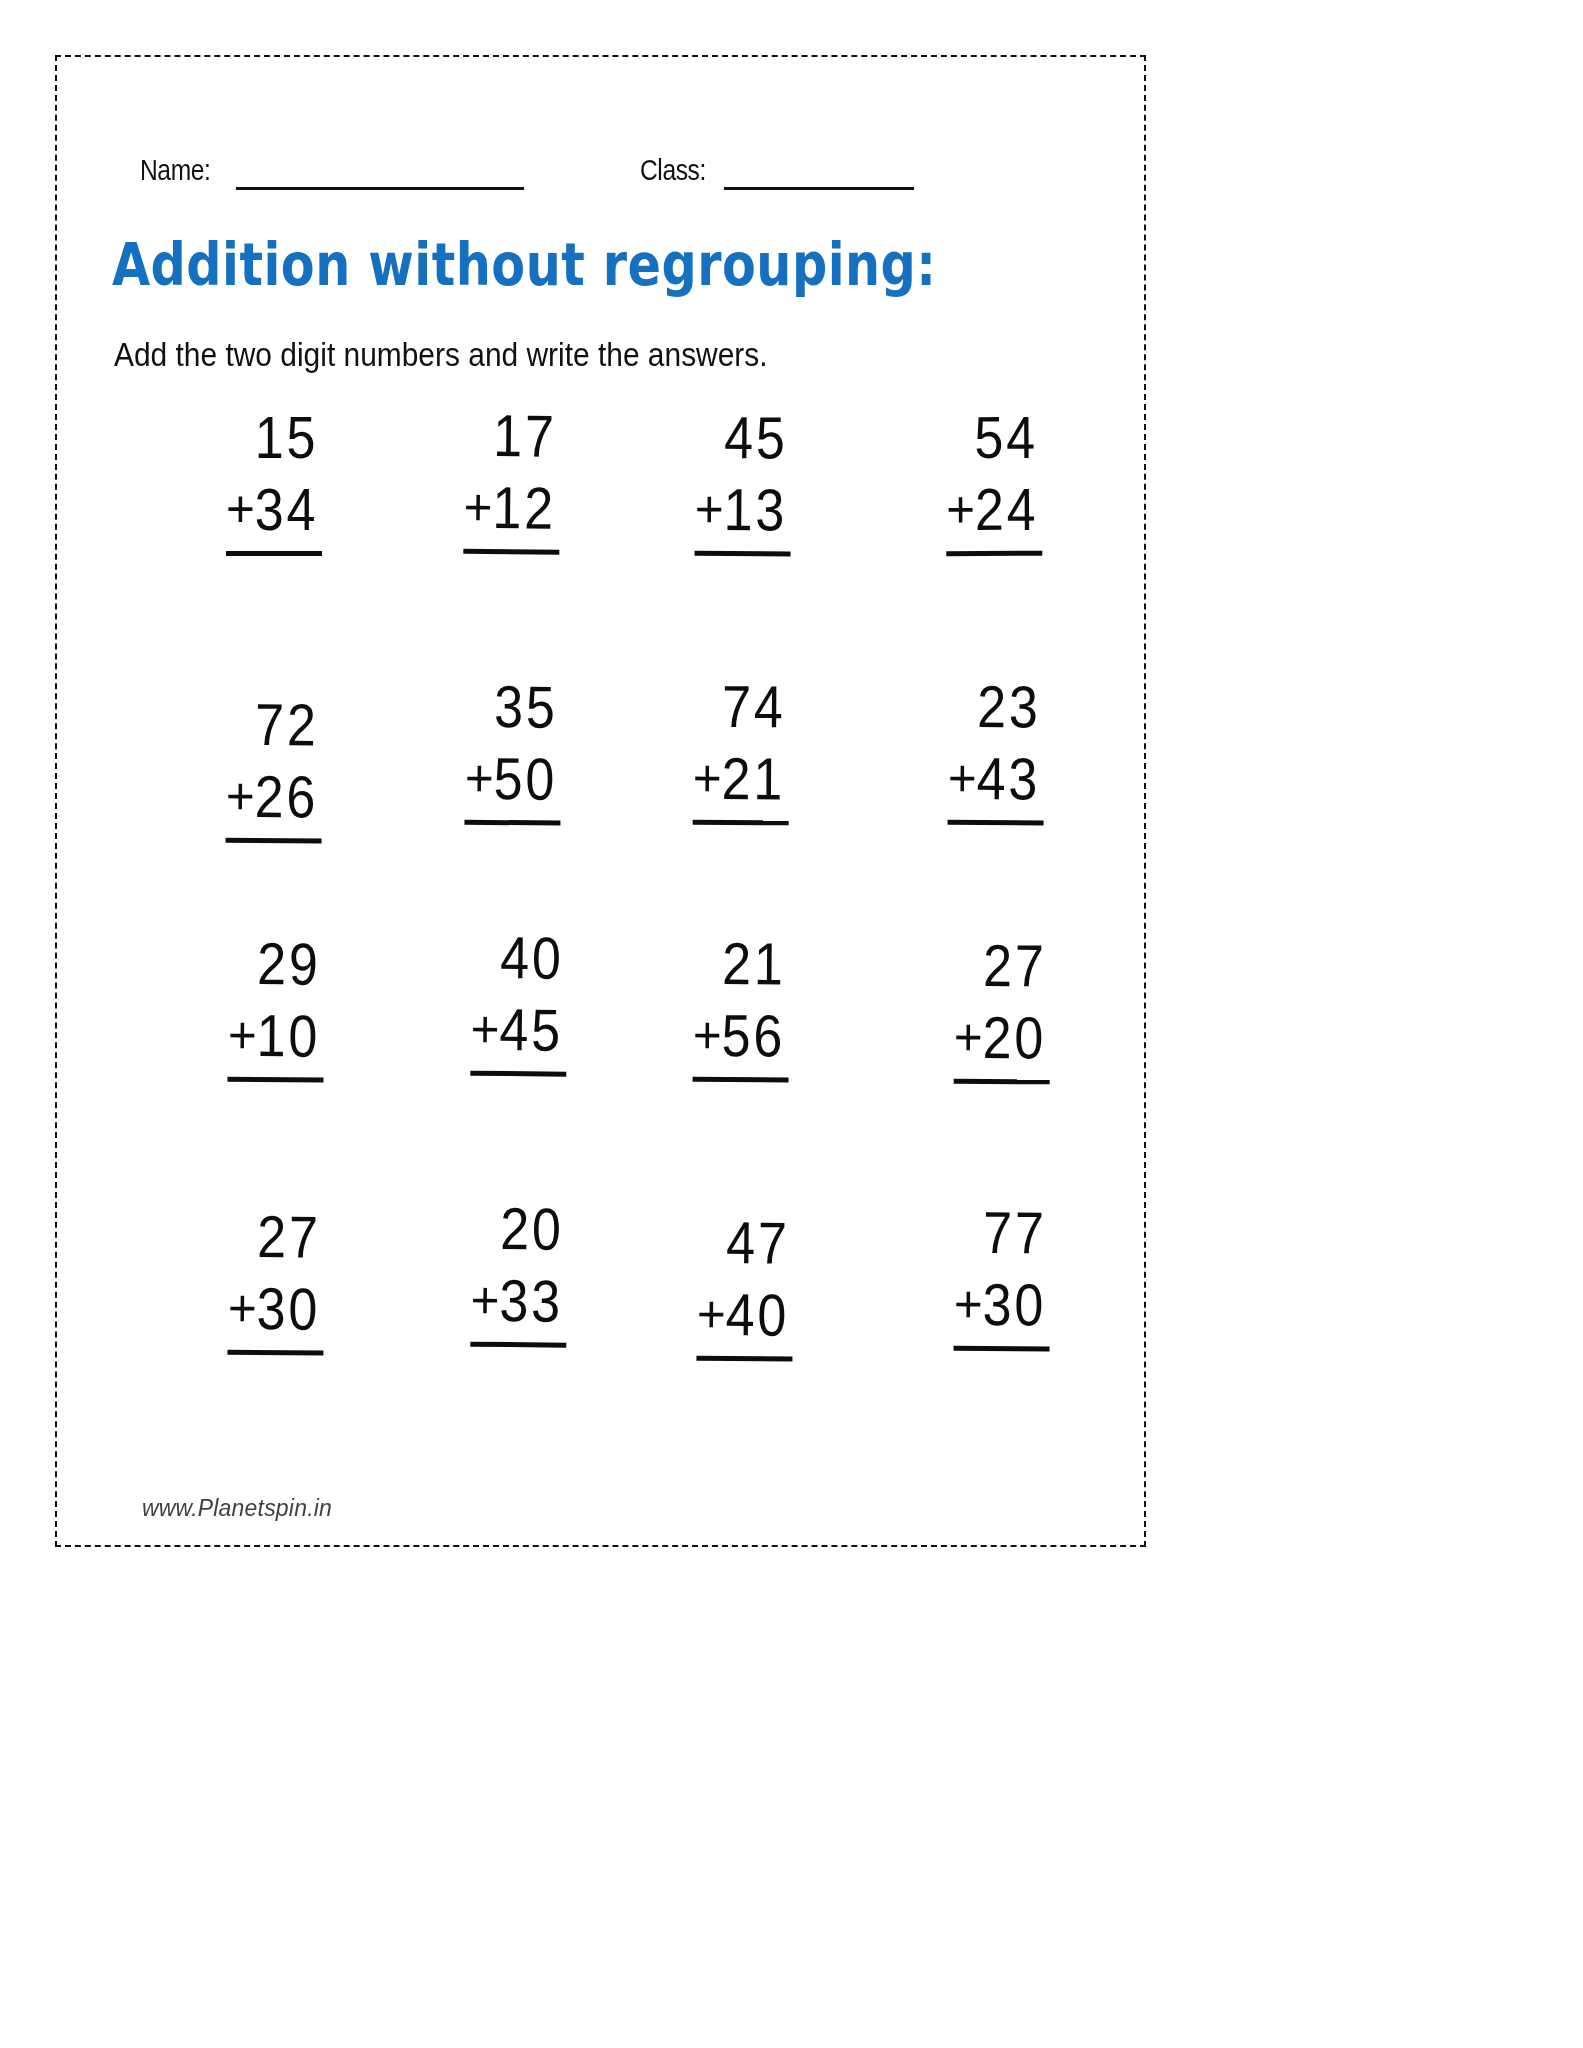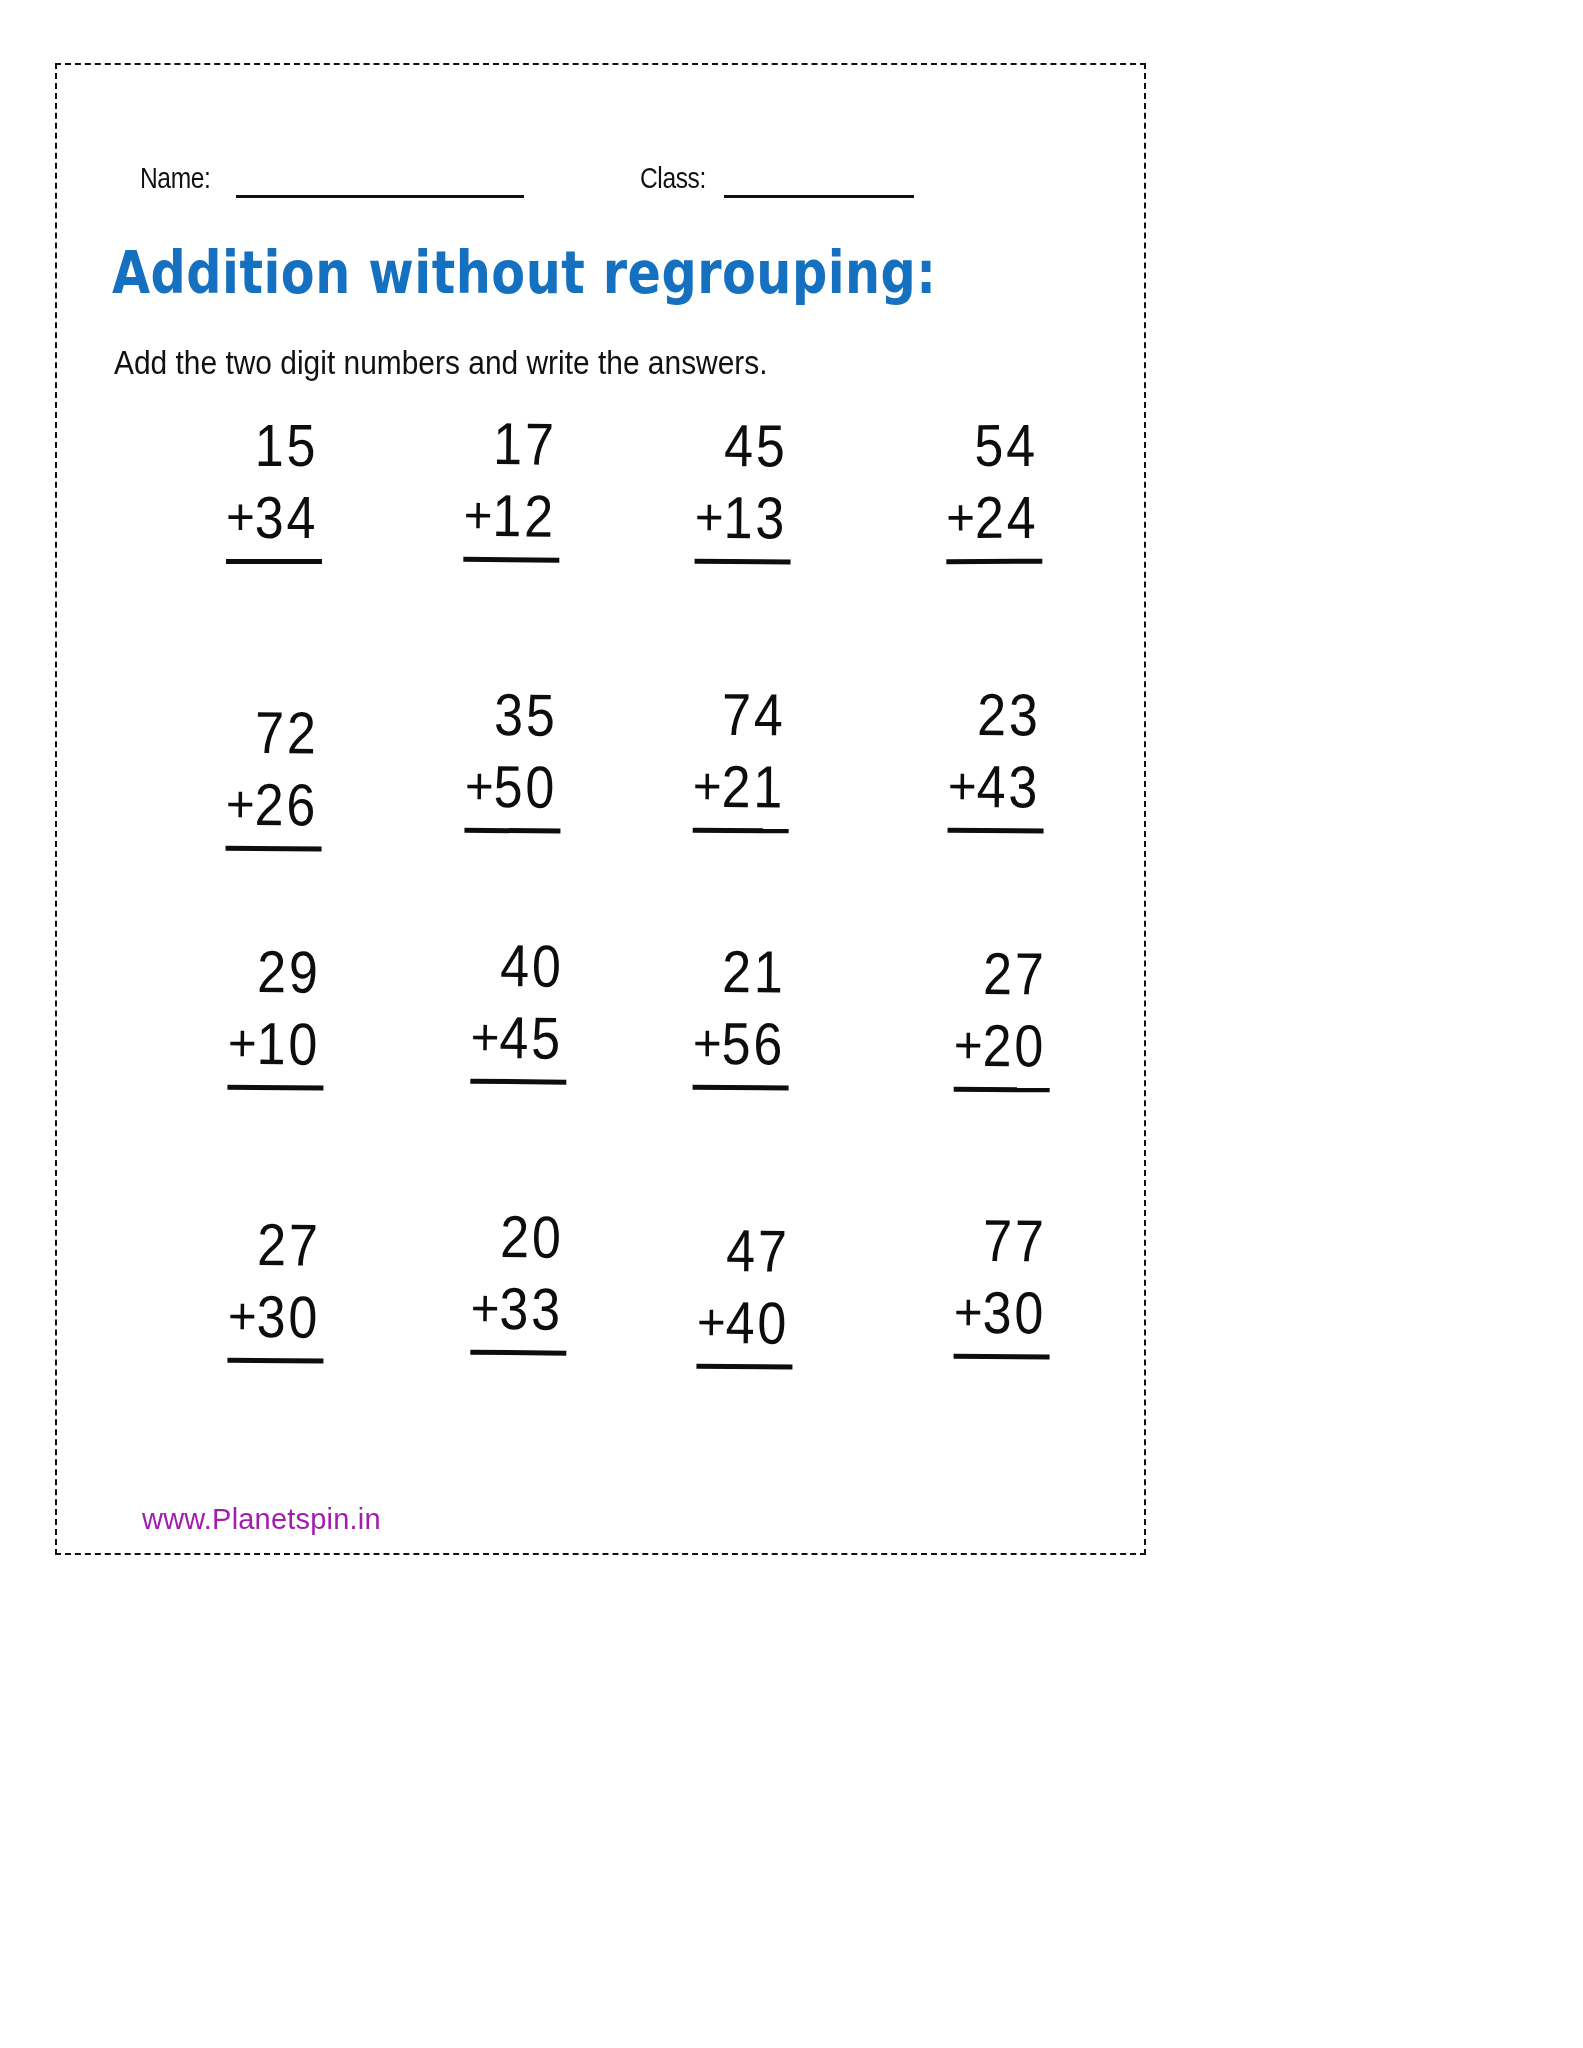--- a/index.html
+++ b/index.html
@@ -10,21 +10,21 @@
   body {
     width: 1583px;
     height: 2048px;
     font-family: "DejaVu Sans", sans-serif;
     position: relative;
     overflow: hidden;
   }
 
   .page {
     position: absolute;
-    left: 0; top: 16px;
+    left: 0; top: 8px;
     width: 1583px;
     height: 1778px;
     background: #ffffff;
   }
 
   
   .frame {
     position: absolute;
     left: 55px;
     top: 47px;
@@ -165,24 +165,25 @@
     border-bottom: 5px solid #0d0d0d;
     height: 0;
   }
 
   
   .footer {
     position: absolute;
     left: 142px;
     top: 1487px;
     font-family: "Liberation Sans", sans-serif;
-    font-size: 29px;
-    color: #a21caf;
+    font-size: 23px;
+    color: #404040;
     letter-spacing: 0.2px;
     white-space: nowrap;
+    font-style: italic;
   }
 </style>
 </head>
 <body>
 
 <div class="page">
 
   <div class="frame"></div>
 
   <div class="hdr">

